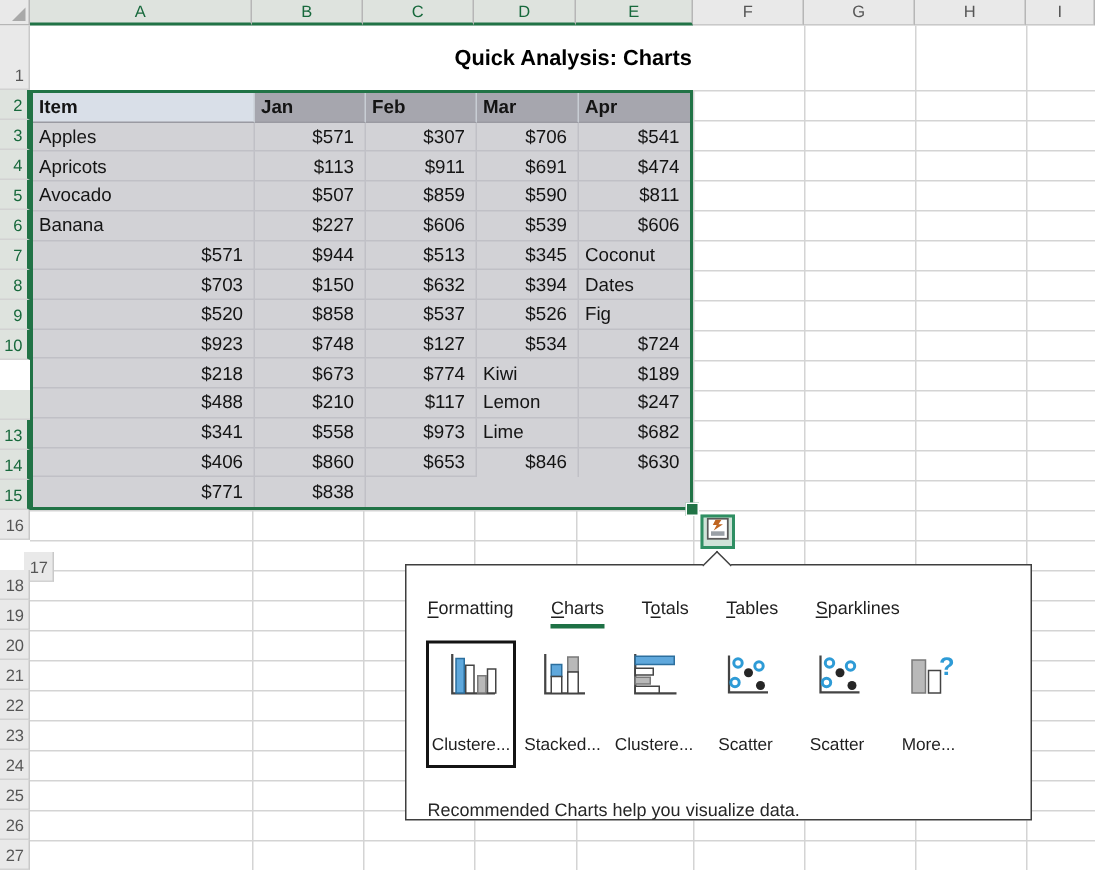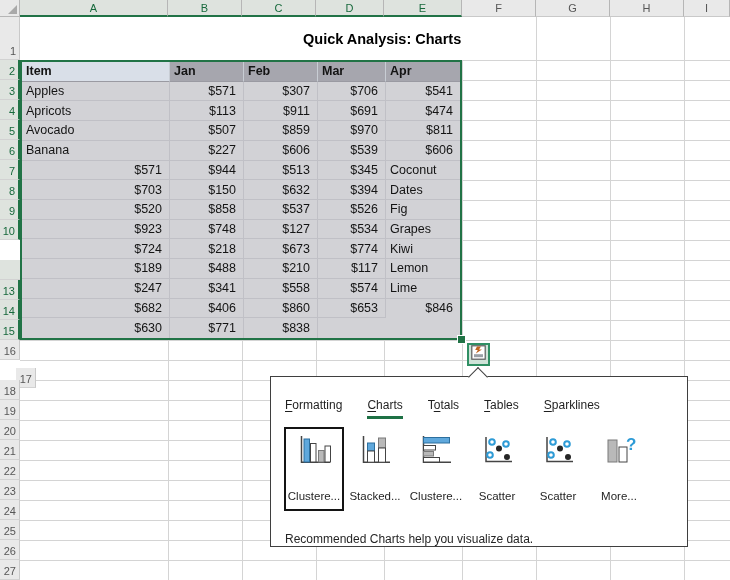--- a/index.html
+++ b/index.html
@@ -152,21 +152,21 @@
       <div class="c num">$706</div>
       <div class="c num">$541</div>
       <div class="c">Apricots</div>
       <div class="c num">$113</div>
       <div class="c num">$911</div>
       <div class="c num">$691</div>
       <div class="c num">$474</div>
       <div class="c">Avocado</div>
       <div class="c num">$507</div>
       <div class="c num">$859</div>
-      <div class="c num">$970</div>
+      <div class="c num">$590</div>
       <div class="c num">$811</div>
       <div class="c">Banana</div>
       <div class="c num">$227</div>
       <div class="c num">$606</div>
       <div class="c num">$539</div>
       <div class="c num">$606</div>
       <div class="c num">$571</div>
       <div class="c num">$944</div>
       <div class="c num">$513</div>
       <div class="c num">$345</div>
@@ -178,35 +178,34 @@
       <div class="c">Dates</div>
       <div class="c num">$520</div>
       <div class="c num">$858</div>
       <div class="c num">$537</div>
       <div class="c num">$526</div>
       <div class="c">Fig</div>
       <div class="c num">$923</div>
       <div class="c num">$748</div>
       <div class="c num">$127</div>
       <div class="c num">$534</div>
-      <div class="c">Grapes</div>
       <div class="c num">$724</div>
       <div class="c num">$218</div>
       <div class="c num">$673</div>
       <div class="c num">$774</div>
       <div class="c">Kiwi</div>
       <div class="c num">$189</div>
       <div class="c num">$488</div>
       <div class="c num">$210</div>
       <div class="c num">$117</div>
       <div class="c">Lemon</div>
       <div class="c num">$247</div>
       <div class="c num">$341</div>
       <div class="c num">$558</div>
-      <div class="c num">$574</div>
+      <div class="c num">$973</div>
       <div class="c">Lime</div>
       <div class="c num">$682</div>
       <div class="c num">$406</div>
       <div class="c num">$860</div>
       <div class="c num">$653</div>
       <div class="c num lastrow">$846</div>
       <div class="c num lastrow">$630</div>
       <div class="c num lastrow">$771</div>
       <div class="c num lastrow">$838</div>
     </div>

